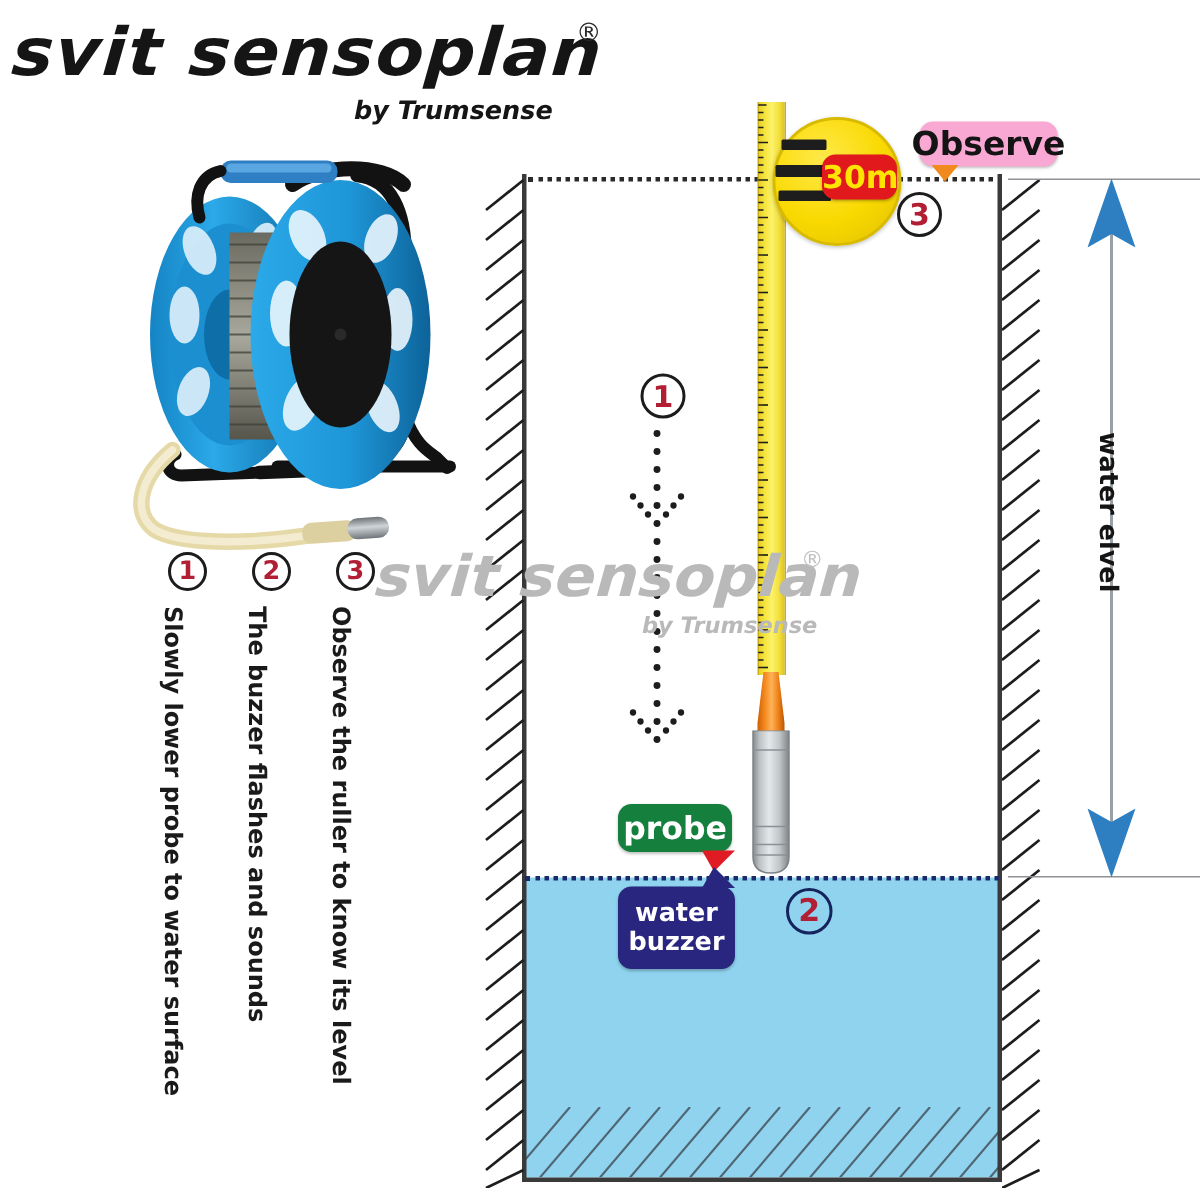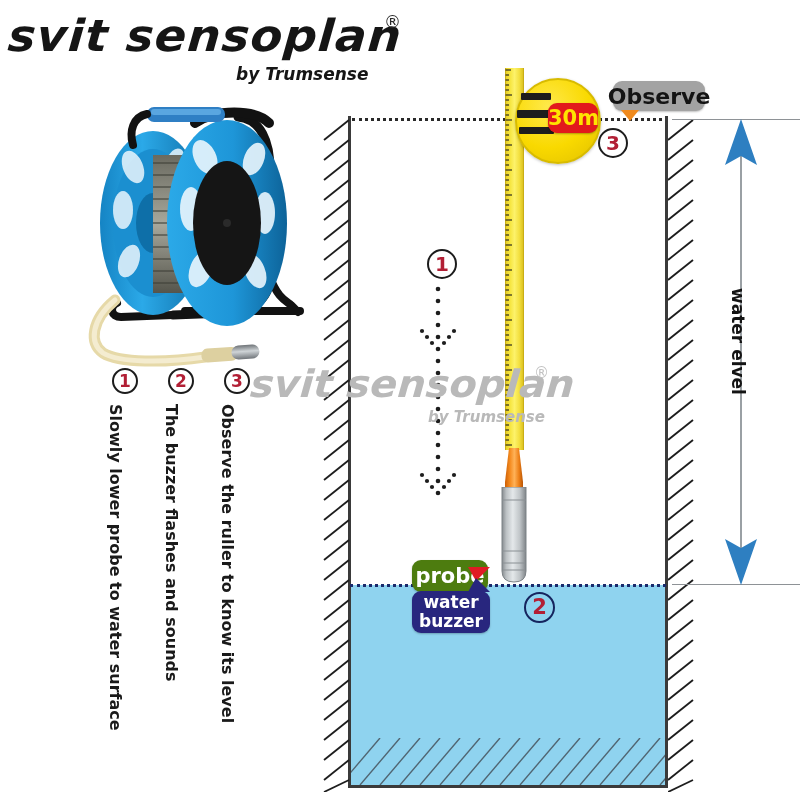--- a/index.html
+++ b/index.html
@@ -209,30 +209,29 @@
     border-radius: 9px;
     color: #ffffff;
     font-family: "DejaVu Sans", sans-serif;
     font-weight: 700;
     text-align: center;
     display: flex;
     align-items: center;
     justify-content: center;
   }
   .callout-observe {
-    background: #a3a3a3;
+    background: #f9a8d4;
     font-size: 22px;
     color: #141414;
     box-shadow: 0 1px 2px rgba(0,0,0,.25);
   }
   .callout-probe {
-    background: #4d7c0f;
+    background: #15803d;
     font-size: 21px;
     box-shadow: 0 1px 2px rgba(0,0,0,.25);
-    margin-top: 24px;
   }
   .callout-water {
     background: #28267e;
     font-size: 17px;
     line-height: 19px;
     box-shadow: 0 1px 2px rgba(0,0,0,.25);
   }
   .tail { position: absolute; width: 0; height: 0; }
 
   
@@ -660,21 +659,21 @@
       <line x1="1" y1="13" x2="25" y2="13" stroke="#8a9094" stroke-width="1"></line>
       <line x1="1" y1="64" x2="25" y2="64" stroke="#8a9094" stroke-width="1"></line>
       <line x1="2" y1="76" x2="24" y2="76" stroke="#8a9094" stroke-width="1"></line>
       <line x1="2" y1="83" x2="24" y2="83" stroke="#8a9094" stroke-width="1"></line>
     </svg>
   </div>
 
   <div class="callout callout-probe" style="left:412px; top:536px; width:76px; height:32px;">probe</div>
   <div class="tail" style="left:468px; top:567px; border-left:8px solid transparent; border-right:14px solid transparent; border-top:14px solid #e01b24;"></div>
 
-  <div class="callout callout-water" style="left:412px; top:591px; width:78px; height:42px; flex-direction:column;">
+  <div class="callout callout-water" style="left:412px; top:591px; width:78px; height:55px; flex-direction:column;">
     <span>water</span>
     <span>buzzer</span>
   </div>
   <div class="tail" style="left:468px; top:578px; border-left:8px solid transparent; border-right:14px solid transparent; border-bottom:14px solid #28267e;"></div>
 
   <div class="step-circle" style="left:524px; top:592px; width:31px; height:31px; font-size:21px; line-height:27px; border-color:#16245e;">2</div>
 
   <div class="ext-line" style="left:672px; top:119px; width:128px;"></div>
   <div class="ext-line" style="left:672px; top:584px; width:128px;"></div>
   <div class="dim-line" style="left:740px; top:130px; height:446px;"></div>

